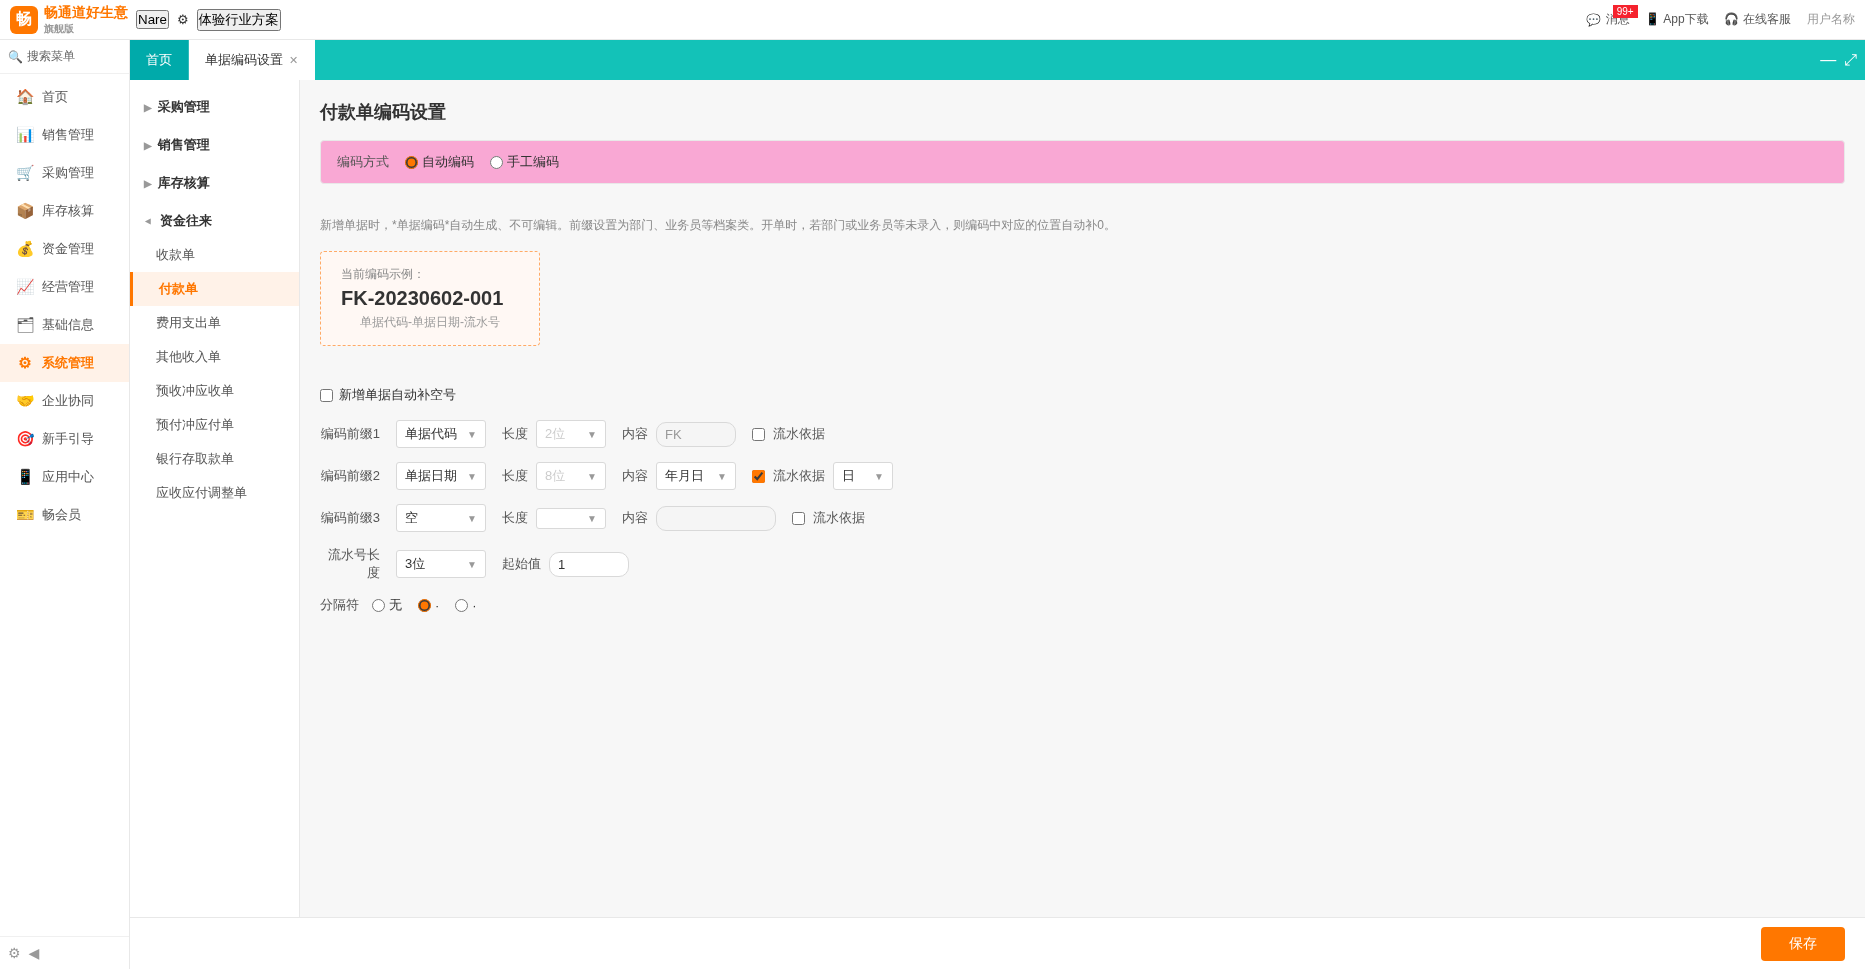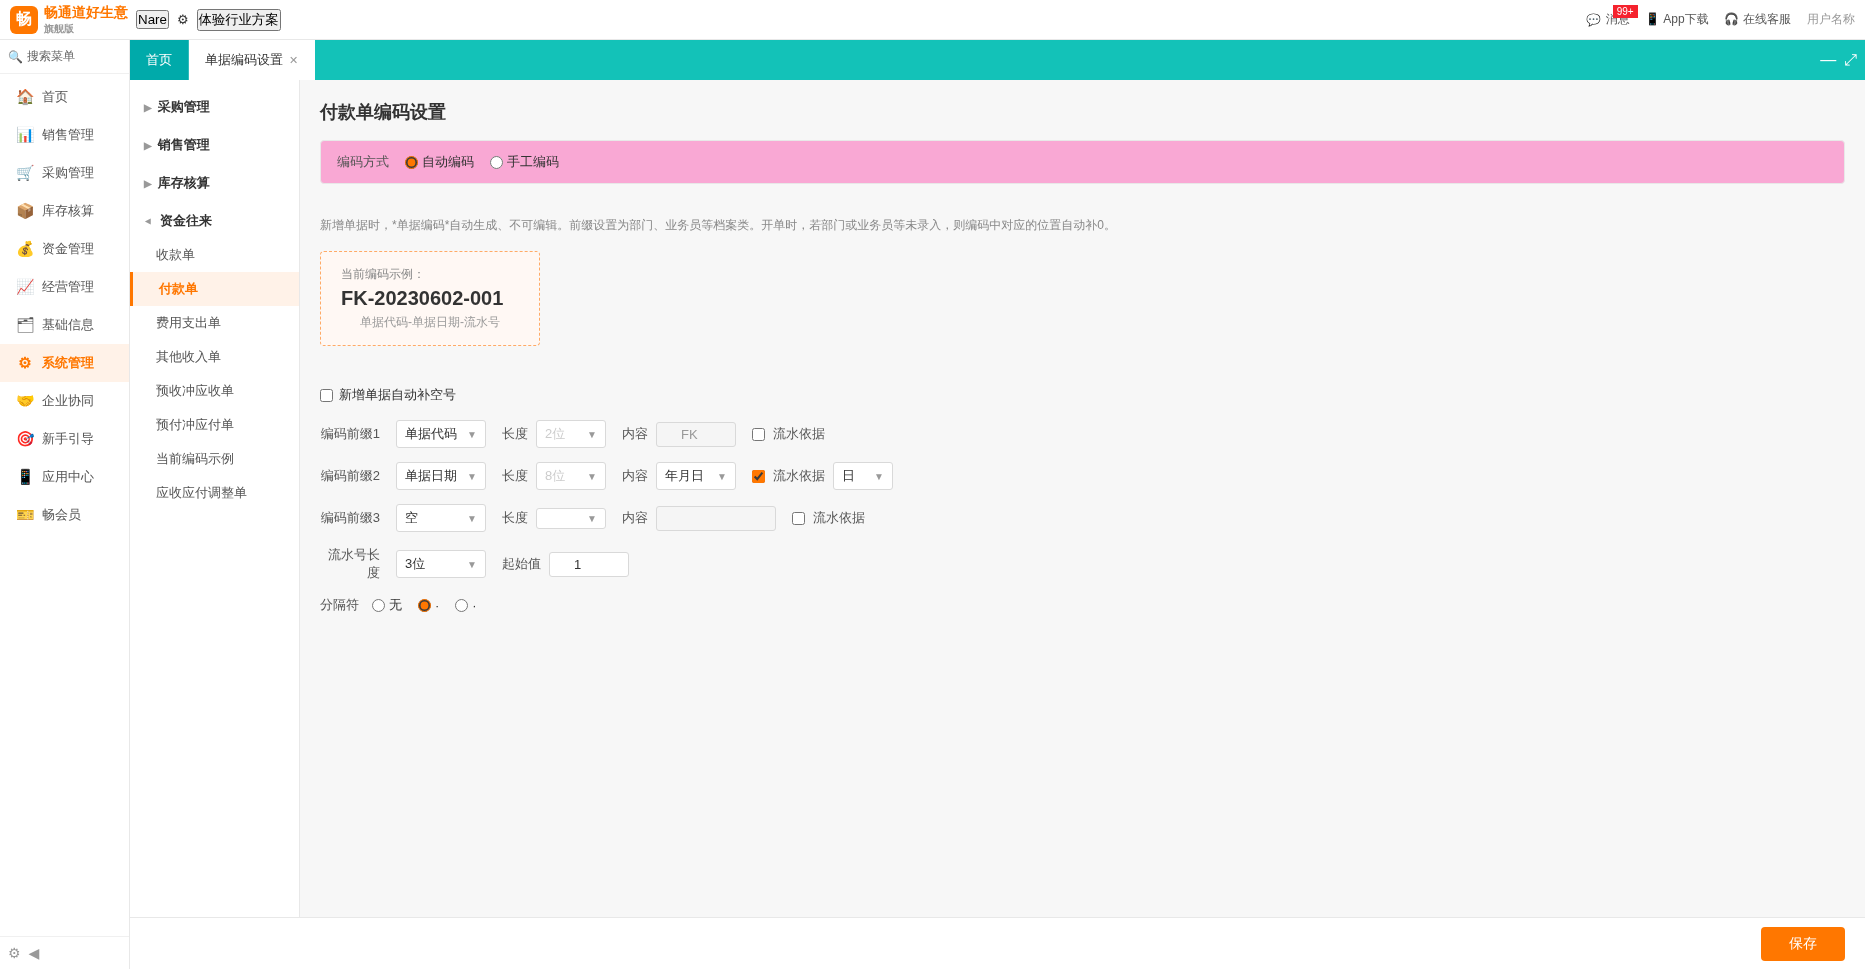--- a/index.html
+++ b/index.html
@@ -185,22 +185,22 @@
       display: flex;
       align-items: center;
       gap: 4px;
       cursor: pointer;
       min-width: 90px;
       position: relative;
     }
     .form-select .arrow { color: #999; font-size: 10px; margin-left: auto; }
     .form-input {
       border: 1px solid #d9d9d9;
-      border-radius: 3px;
-      padding: 4px 24px;
+      border-radius: 10px;
+      padding: 4px 8px;
       font-size: 13px;
       background: white;
       min-width: 80px;
       color: #333;
     }
     .form-input:disabled { background: #f5f5f5; color: #999; }
     .field-group { display: flex; align-items: center; gap: 8px; }
     .field-label { color: #555; font-size: 13px; }
 
     
@@ -370,21 +370,21 @@
           <div class="sub-nav-group-title">
             <span class="arrow open">▼</span>
             <span>资金往来</span>
           </div>
           <div class="sub-nav-item">收款单</div>
           <div class="sub-nav-item active">付款单</div>
           <div class="sub-nav-item">费用支出单</div>
           <div class="sub-nav-item">其他收入单</div>
           <div class="sub-nav-item">预收冲应收单</div>
           <div class="sub-nav-item">预付冲应付单</div>
-          <div class="sub-nav-item">当前编码示例</div>
+          <div class="sub-nav-item">银行存取款单</div>
           <div class="sub-nav-item">应收应付调整单</div>
         </div>
       </div>
 
       <div class="form-area">
         <div class="form-title">付款单编码设置</div>
 
         <div class="encode-method">
           <span class="encode-method-label">编码方式</span>
           <label class="radio-option">

